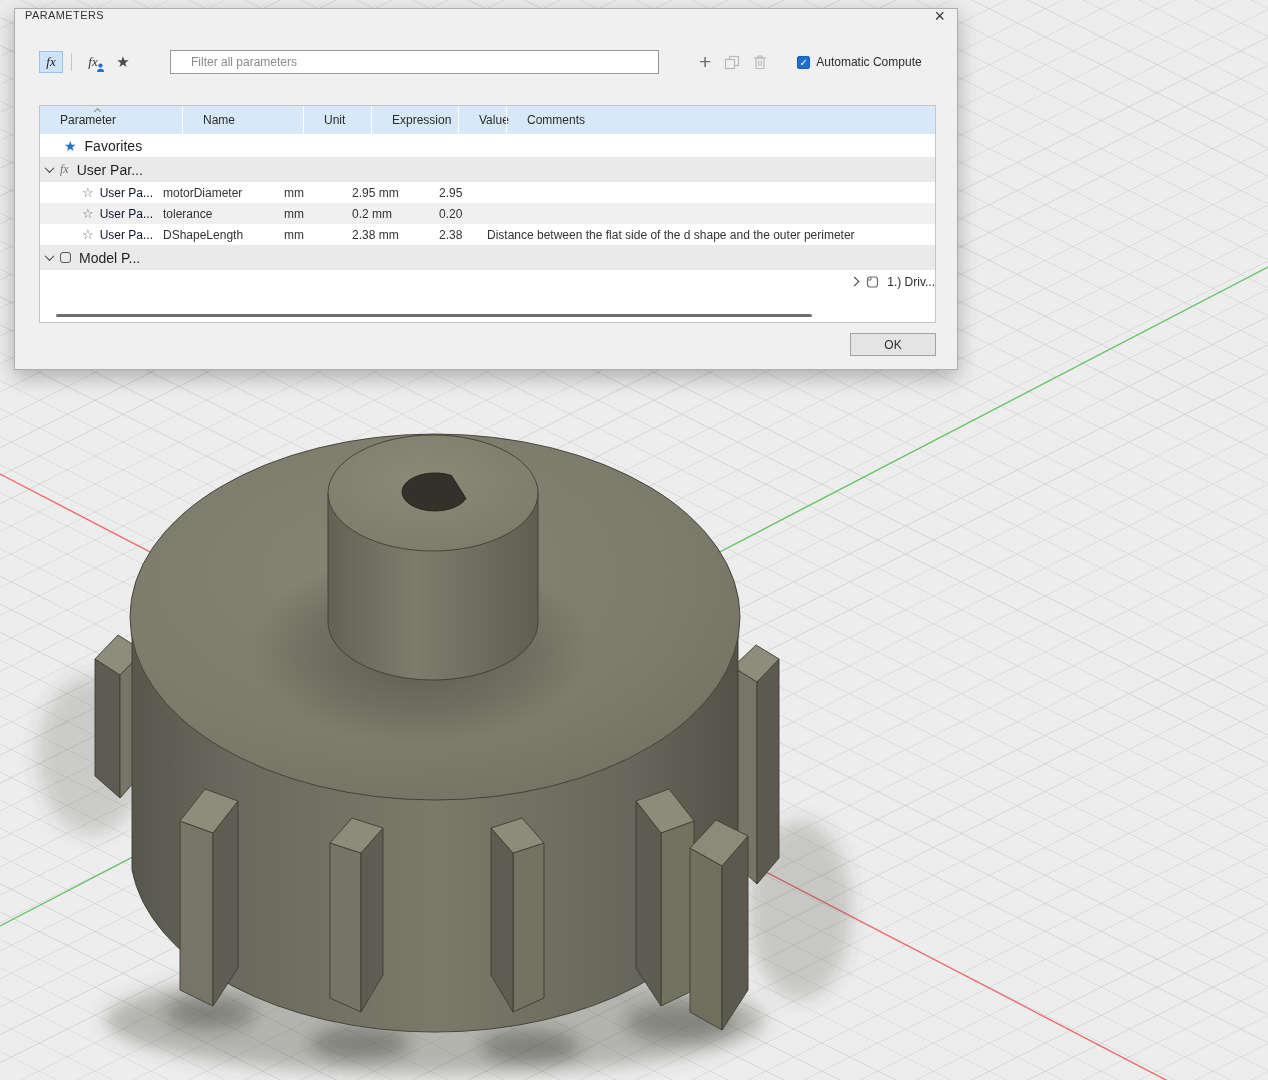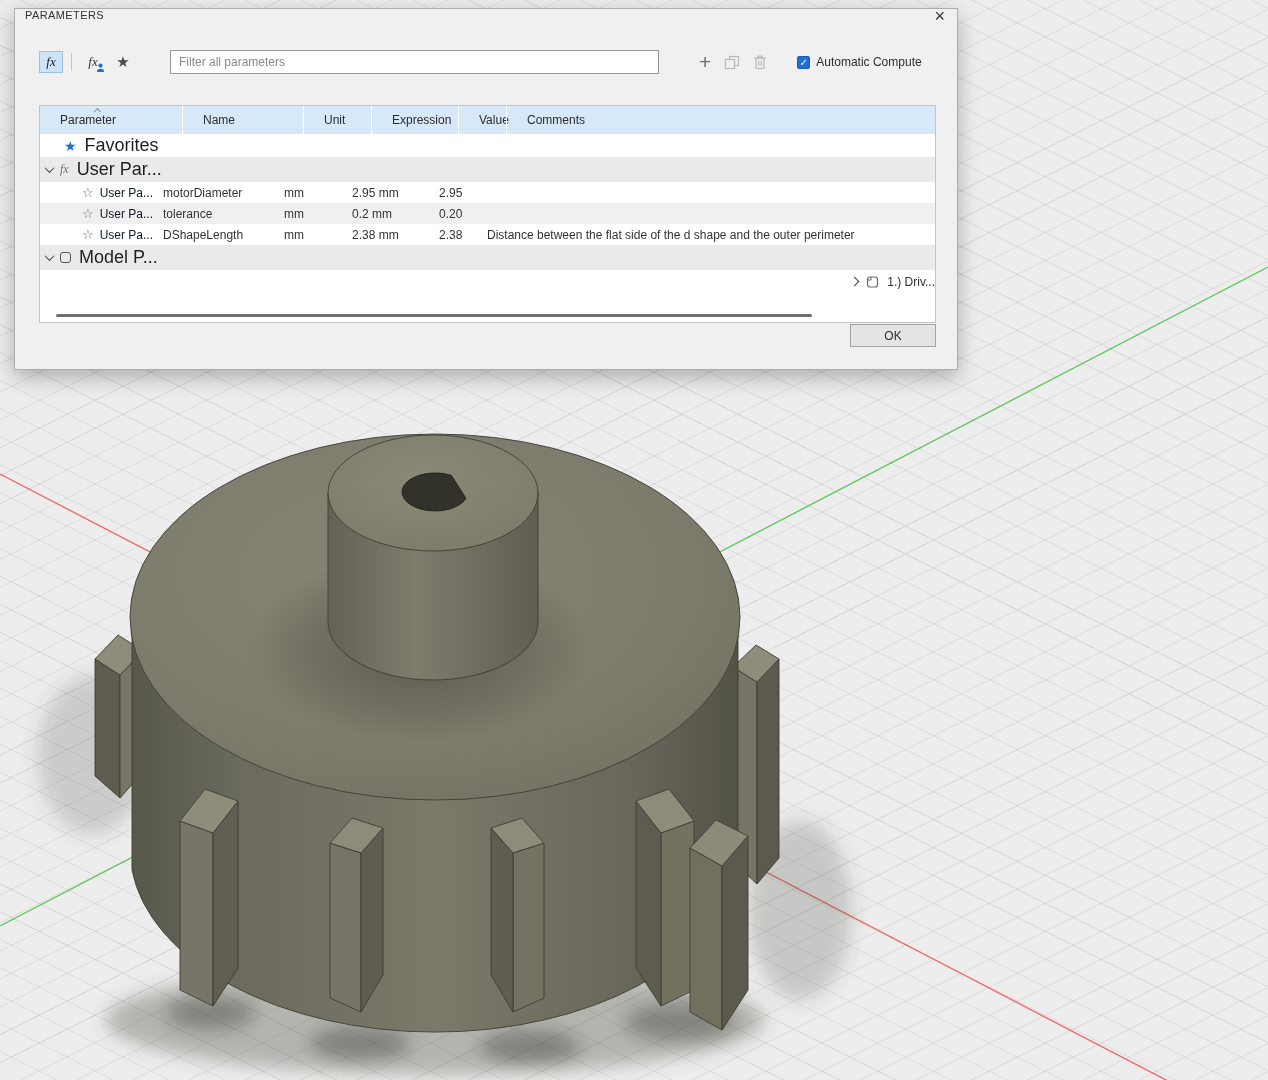--- a/index.html
+++ b/index.html
@@ -32,21 +32,21 @@
     display:flex; align-items:center; justify-content:center;
     font:italic 13px "Liberation Serif", serif; color:#222;
   }
   .tb-sep { width:1px; height:18px; background:#c6c6c6; margin:0 8px; }
   .tool-fxu { position:relative; width:26px; height:22px; display:flex; align-items:center; justify-content:center;
     font:italic 13px "Liberation Serif", serif; color:#333; }
   .tool-fxu svg { position:absolute; right:1px; bottom:1px; }
   .tool-star { font-size:15px; color:#4c4c4c; margin-left:8px; width:18px; text-align:center; }
   .filter-input {
     margin-left:38px; width:489px; height:24px; border:1px solid #979797; background:#fff;
-    font:12px "Liberation Sans", sans-serif; color:#0f766e; padding:0 8px; outline:none;
+    font:12px "Liberation Sans", sans-serif; color:#0f766e; padding:0 20px; outline:none;
   }
   .filter-input::placeholder { color:#8a8a8a; }
   .tool-plus { margin-left:40px; font-size:21px; font-weight:200; color:#6e6e6e; line-height:20px; }
   .tool-ico { margin-left:13px; display:flex; align-items:center; }
   .ac-group { margin-left:30px; display:flex; align-items:center; }
   .checkbox {
     width:13px; height:13px; background:#1f6fd0; border:1px solid #1a5fb4; border-radius:2px;
     color:#fff; font-size:10px; line-height:11px; text-align:center;
   }
   .ac-label { font-size:12px; color:#2e2e2e; margin-left:6px; }
@@ -60,42 +60,42 @@
   .thead { height:28px; background:#d7e9f8; align-items:center; font-size:12px; color:#2b2b2b; }
   .th { padding-left:20px; height:100%; display:flex; align-items:center; position:relative; white-space:nowrap; }
   .th + .th { border-left:1px solid #fff;margin-left:24px; }
   .sortcaret { position:absolute; top:3px; left:55px; width:5px; height:5px;
     border-left:1.2px solid #8a8a8a; border-top:1.2px solid #8a8a8a; transform:rotate(45deg); }
 
   .row { display:flex; align-items:center; white-space:nowrap; }
   .r-fav { height:23px; background:#fff; padding-left:24px; }
   .r-group { height:25px; background:#eaeaea; padding-left:6px; }
   .r-child { height:23px; background:#fff; padding-left:24px;justify-content:flex-end; }
-  .lbl13 { font-size:18px; color:#1f1f1f; margin-left:8px; }
+  .lbl13 { font-size:14px; color:#1f1f1f; margin-left:8px; }
   .lbl12 { font-size:12px; color:#2e2e2e; margin-left:8px; }
   .star-blue { color:#1f6fd0; font-size:14px; }
   .star-out { color:#6d6d6d; font-size:13px; }
   .fx-sm { font:italic 12px "Liberation Serif", serif; color:#6f6f6f; margin-left:7px; }
   .chev { display:inline-block; width:7px; height:7px;
     border-right:1.4px solid #3c3c3c; border-bottom:1.4px solid #3c3c3c; }
   .chev.down { transform:rotate(45deg) translate(-1px,-1px); }
   .chev.right { transform:rotate(-45deg); margin-right:2px; }
   .box-ico { display:inline-block; width:11px; height:11px; border:1.3px solid #555; border-radius:3px; margin-left:7px; }
 
   .prow { height:21px; align-items:center; background:#fff; font-size:12px; color:#333; }
   .prow.alt { background:#f0f0f0; }
   .prow .cell { padding-left:5px; white-space:nowrap; overflow:hidden; display:flex; align-items:center; }
   .prow .c1 { padding-left:42px; }
   .prow .c1 .ptxt { margin-left:6px; color:#0f172a; }
 
   .hscroll { position:absolute; left:14px; right:14px; bottom:4px; height:6px; }
   .hscroll .thumb { position:absolute; left:2px; top:2px; width:756px; height:3px; background:#6e6e6e; border-radius:2px; }
 
   .ok-btn {
-    position:absolute; right:21px; bottom:22px; width:86px; height:23px;
+    position:absolute; right:21px; bottom:13px; width:86px; height:23px;
     background:#e4e4e4; border:1px solid #a3a3a3; font:12px "Liberation Sans", sans-serif; color:#2e2e2e;margin-left:42px;
   }
 </style>
 </head>
 <body>
 
 <svg class="scene" width="1268" height="1080" viewBox="0 0 1268 1080">
   <defs>
     <linearGradient id="bodyGrad" x1="0" y1="0" x2="1" y2="0">
       <stop offset="0" stop-color="#58574c"></stop>

